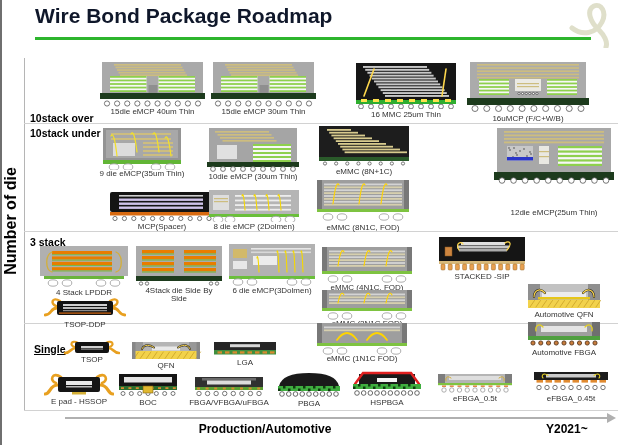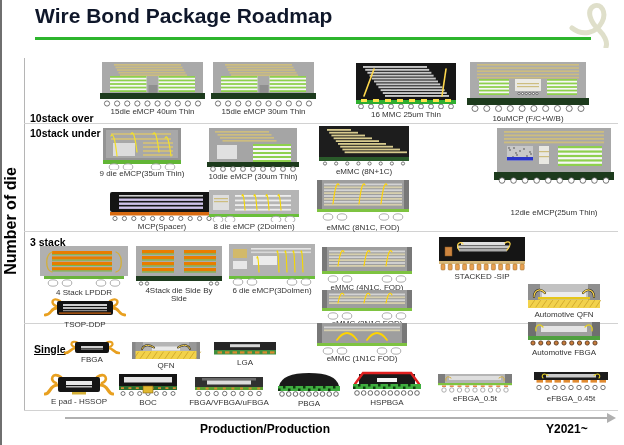--- a/index.html
+++ b/index.html
@@ -600,21 +600,21 @@
           <svg width="56" height="18" viewBox="0 0 56 18">
             <path d="M12,10 C6,10 7,15 1,15" stroke="#e8a020" stroke-width="2.6" fill="none" stroke-linecap="round"></path>
             <path d="M44,10 C50,10 49,15 55,15" stroke="#e8a020" stroke-width="2.6" fill="none" stroke-linecap="round"></path>
             <path d="M14,5 C7,1 5,8 11,9" stroke="#e8a020" stroke-width="2.2" fill="none" stroke-linecap="round"></path>
             <path d="M42,5 C49,1 51,8 45,9" stroke="#e8a020" stroke-width="2.2" fill="none" stroke-linecap="round"></path>
             <rect x="11" y="4" width="34" height="11" fill="#121212" rx="2"></rect>
             <rect x="17" y="8" width="22" height="2" fill="#d0d0d0"></rect>
             <rect x="17" y="10.5" width="22" height="1.2" fill="#8a8a8a"></rect>
           </svg>
         </div>
-        <div class="pkg-label" style="left: 22px; top: 356px; width: 140px;">FBGA</div>
+        <div class="pkg-label" style="left: 22px; top: 356px; width: 140px;">TSOP</div>
       </div>
       <div>
         <div class="pkg-gfx" style="left: 130px; top: 341px; width: 72px; height: 20px;">
           <svg width="72" height="20" viewBox="0 0 72 20">
             <rect x="2" y="10" width="68" height="8" fill="#f2d24b"></rect>
             <path d="M4,17.5 l4.5,-6.5" stroke="#c9a227" stroke-width="0.8" fill="none" stroke-linecap="round"></path>
             <path d="M10.2,17.5 l4.5,-6.5" stroke="#c9a227" stroke-width="0.8" fill="none" stroke-linecap="round"></path>
             <path d="M16.4,17.5 l4.5,-6.5" stroke="#c9a227" stroke-width="0.8" fill="none" stroke-linecap="round"></path>
             <path d="M22.6,17.5 l4.5,-6.5" stroke="#c9a227" stroke-width="0.8" fill="none" stroke-linecap="round"></path>
             <path d="M28.8,17.5 l4.5,-6.5" stroke="#c9a227" stroke-width="0.8" fill="none" stroke-linecap="round"></path>
@@ -885,15 +885,15 @@
             <circle cx="55" cy="15.5" r="2.2" fill="#fff" stroke="#555" stroke-width="0.8"></circle>
             <circle cx="63" cy="15.5" r="2.2" fill="#fff" stroke="#555" stroke-width="0.8"></circle>
             <circle cx="71" cy="15.5" r="2.2" fill="#fff" stroke="#555" stroke-width="0.8"></circle>
           </svg>
         </div>
         <div class="pkg-label" style="left: 501px; top: 395px; width: 140px;">eFBGA_0.45t</div>
       </div>
     </div>
   <div class="xaxis-line"></div>
   <div class="xaxis-head"></div>
-  <div class="xaxis-label">Production/Production</div>
+  <div class="xaxis-label">Production/Automotive</div>
   <div class="xaxis-year">Y2021~</div>
 </div>
 
 </body></html>

